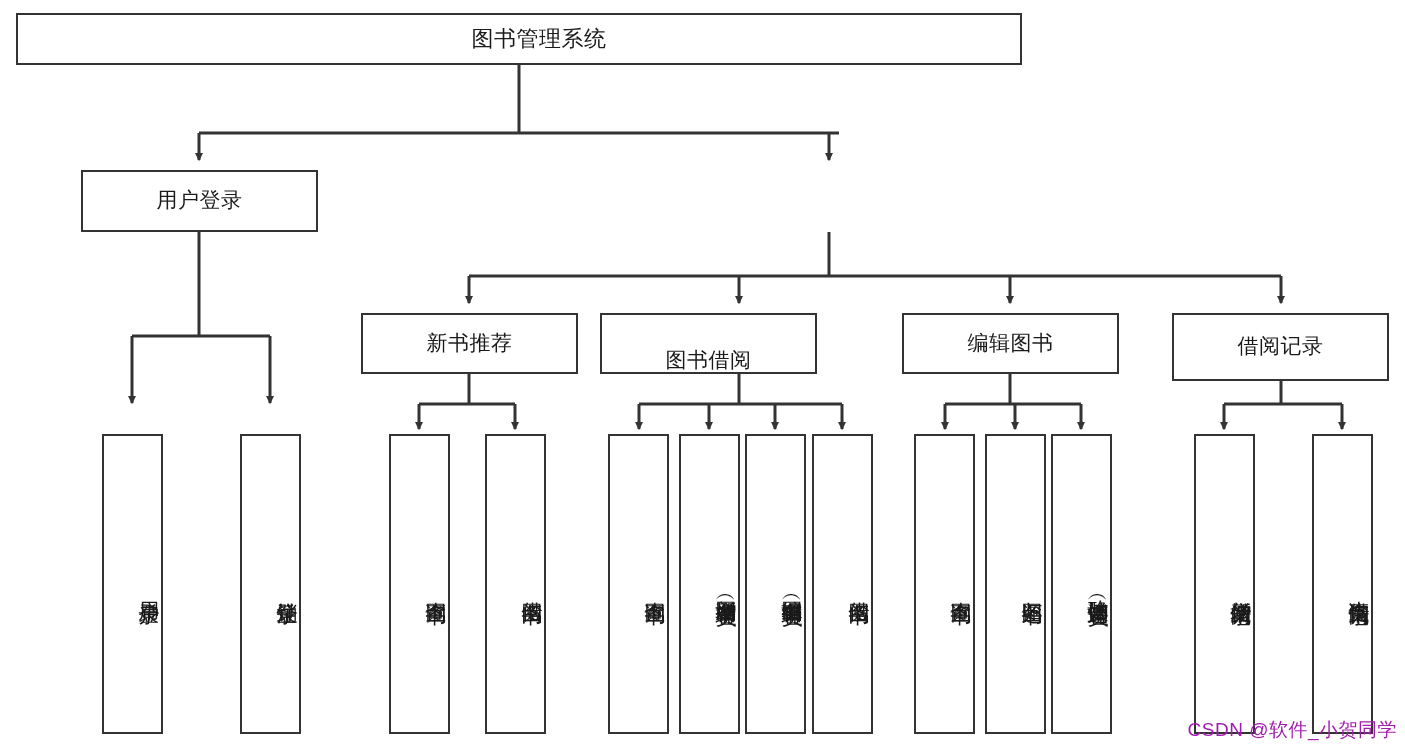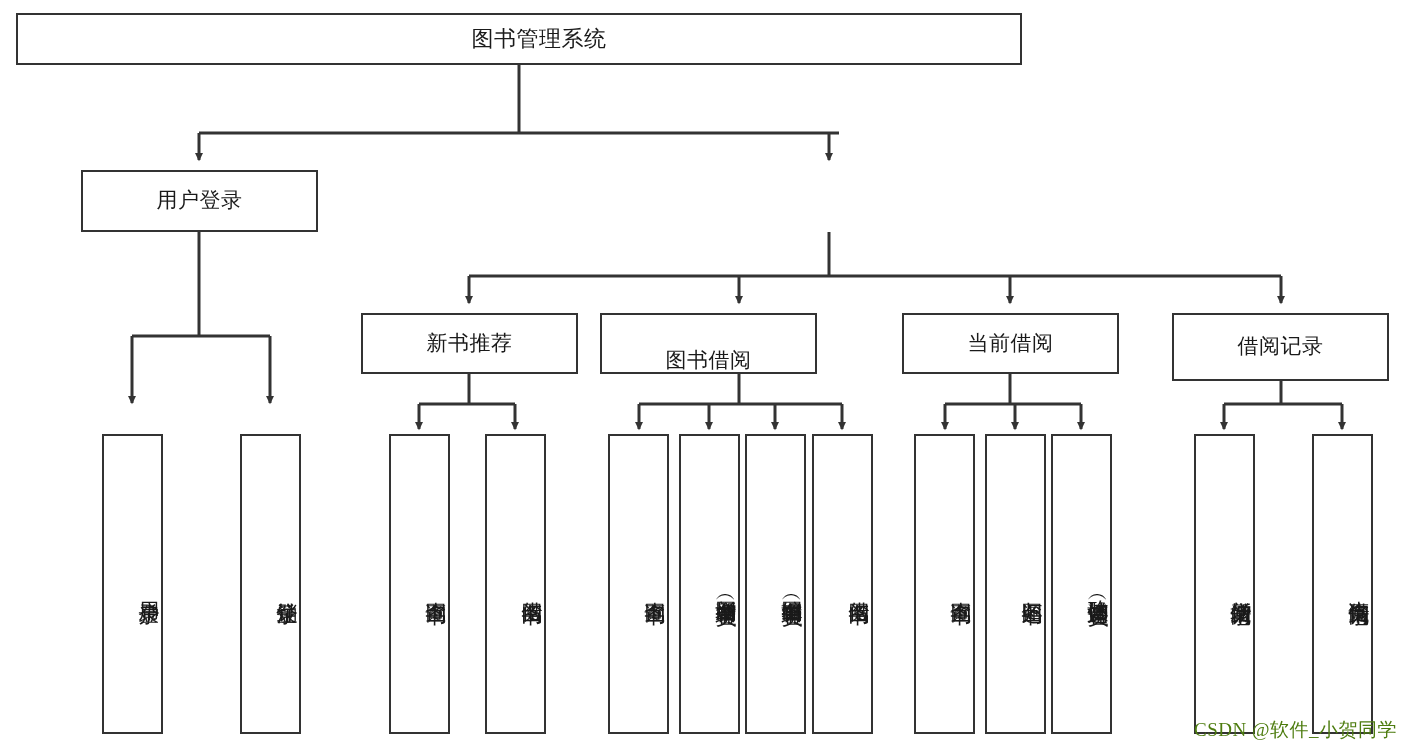--- a/index.html
+++ b/index.html
@@ -60,25 +60,25 @@
   .node-v > span {
     display: block;
     writing-mode: vertical-rl;
     text-orientation: upright;
   }
   .watermark {
     position: absolute;
     right: 8px;
     bottom: 4px;
     font-size: 19px;
-    color: #4d7c0f;
+    color: #a21caf;
     letter-spacing: 0.5px;
     white-space: nowrap;
     z-index: 5;
-    font-family: Liberation Serif, serif;
+    font-family: Liberation Sans, sans-serif;
   }
 </style>
 </head>
 <body>
 
 <div id="diagram-root">
 
   <svg id="edge-layer" viewBox="0 0 1405 747" xmlns="http://www.w3.org/2000/svg">
     <defs>
       <marker id="arrowhead" markerWidth="9" markerHeight="9" refX="7.4" refY="4.5" orient="auto" markerUnits="userSpaceOnUse">
@@ -152,21 +152,21 @@
 
   <div class="node node-h" style="left:361px; top:313px; width:217px; height:61px;justify-content:center;">
     <span>新书推荐</span>
   </div>
 
   <div class="node node-h" style="left:600px; top:313px; width:217px; height:61px;align-items:flex-end;">
     <span>图书借阅</span>
   </div>
 
   <div class="node node-h" style="left:902px; top:313px; width:217px; height:61px;">
-    <span>当前借阅</span>
+    <span>编辑图书</span>
   </div>
 
   <div class="node node-h" style="left:1172px; top:313px; width:217px; height:68px;">
     <span>借阅记录</span>
   </div>
 
   <div class="node node-v" style="left:102px; top:434px; width:61px; height:300px;">
     <span>用户登录</span>
   </div>
 

